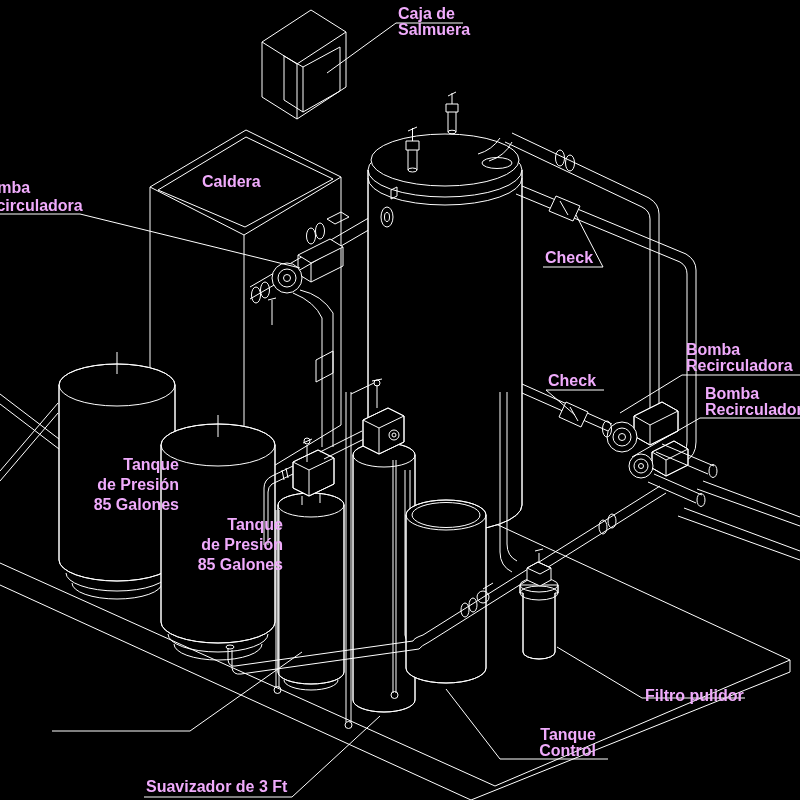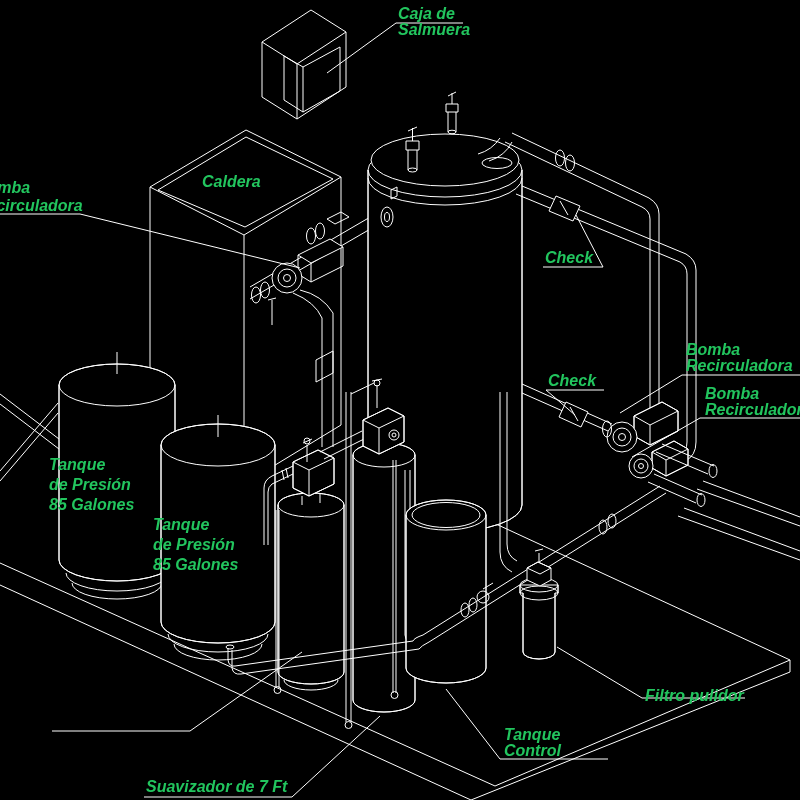--- a/index.html
+++ b/index.html
@@ -1,22 +1,22 @@
 <!DOCTYPE html>
 <html><head>
 <meta charset="utf-8">
 <style>
   html,body{margin:0;padding:0;background:#000;}
   #canvas{position:relative;width:800px;height:800px;background:#000;overflow:hidden;
           font-family:"Liberation Sans",sans-serif;}
   #drawing{position:absolute;left:0;top:0;}
-  .lbl{position:absolute;color:#22c55e;font-size:16px;font-weight:bold;line-height:16px;
-       white-space:nowrap;font-style:italic;}
+  .lbl{position:absolute;color:#f0abfc;font-size:16px;font-weight:bold;line-height:16px;
+       white-space:nowrap;}
   .lh18{line-height:18px}.lh20{line-height:20px}.lh21{line-height:21px}
-  .center{text-align:left}
+  .center{text-align:right}
 </style>
 </head>
 <body>
 
 <div id="canvas">
 
 <svg id="drawing" width="800" height="800" viewBox="0 0 800 800">
 <g stroke="#fff" stroke-width="1" fill="none">
 
   <g>
@@ -287,21 +287,21 @@
   <div>85 Galones</div>
 </div>
 
 <div class="lbl lh20 center" style="left:153px;top:515px;width:130px">
   <div>Tanque</div>
   <div>de Presión</div>
   <div>85 Galones</div>
 </div>
 
 
-<div class="lbl" style="left:146px;top:779px">Suavizador de 7 Ft</div>
+<div class="lbl" style="left:146px;top:779px">Suavizador de 3 Ft</div>
 
 <div class="lbl center" style="left:504px;top:727px;width:92px">
   <div>Tanque</div>
   <div>Control</div>
 </div>
 
 <div class="lbl" style="left:645px;top:688px">Filtro pulidor</div>
 
 </div>
 

